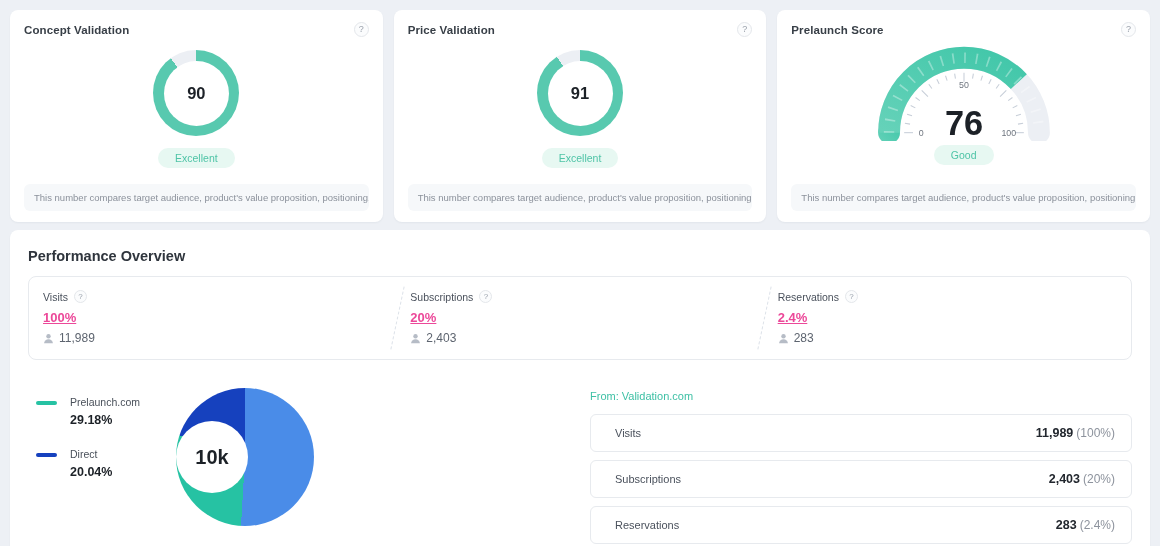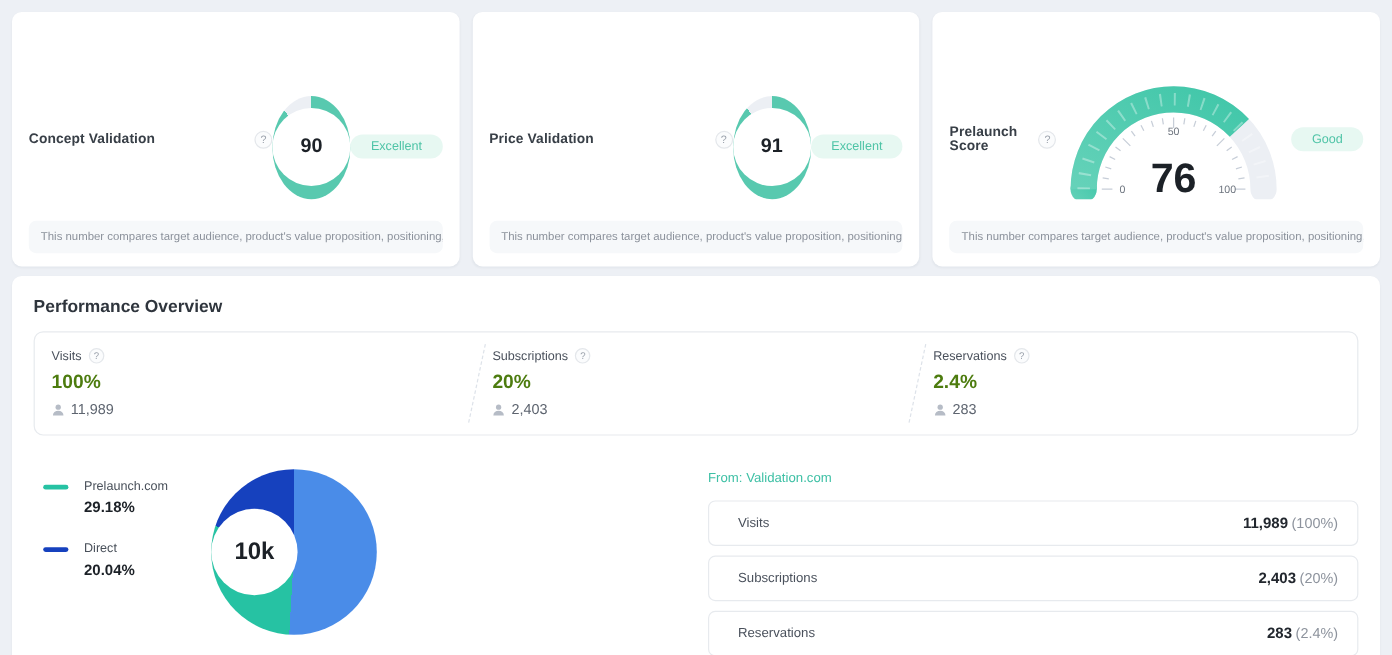--- a/index.html
+++ b/index.html
@@ -5,21 +5,21 @@
   * { box-sizing: border-box; margin: 0; padding: 0; }
   html, body { width: 1160px; height: 546px; overflow: hidden; }
   body { background: #edf0f5; font-family: "Liberation Sans", sans-serif; color: #2f353d; }
   .page { padding: 10px 10px 6px; display: flex; flex-direction: column; gap: 8px; height: 100%; }
 
   
   .top-row { display: flex; gap: 11px; }
   .card {
     flex: 1; background: #fff; border-radius: 8px; padding: 12px 14px 12px;
     height: 212px; position: relative; box-shadow: 0 1px 2px rgba(20,30,60,.05);
-    display: flex; align-items: center;
+    display: flex; flex-direction: column; align-items: center;
   }
   .card-header { width: 100%; display: flex; justify-content: space-between; align-items: center; }
   .card-title { font-size: 11.5px; font-weight: bold; color: #383f47; letter-spacing: .1px; }
   .help {
     width: 15px; height: 15px; border-radius: 50%; border: 1px solid #e4e7eb; background: #fbfcfd;
     color: #9aa1ab; font-size: 9px; line-height: 13px; text-align: center; cursor: pointer; flex: 0 0 auto;
   }
   .ring { width: 86px; height: 86px; border-radius: 50%; margin-top: 13px;
           display: flex; align-items: center; justify-content: center; }
   .ring-inner { width: 65px; height: 65px; border-radius: 50%; background: #fff;
@@ -38,21 +38,21 @@
   .gauge-score { font-size: 33px; font-weight: bold; fill: #1c2127; }
   .gauge-badge { margin-top: 0px; }
 
   
   .panel { background: #fff; border-radius: 8px; padding: 12px 18px 16px; flex: 1; box-shadow: 0 1px 2px rgba(20,30,60,.05); }
   .panel-title { font-size: 14.5px; font-weight: bold; color: #2f353d; margin: 6px 0 12px; }
   .stats-row { border: 1px solid #e7eaee; border-radius: 8px; display: flex; position: relative; padding: 13px 0 14px; }
   .stat { flex: 1; padding-left: 14px; }
   .stat-label-row { display: flex; align-items: center; gap: 6px; font-size: 10.5px; color: #4a515c; }
   .stat-label-row .help { width: 13px; height: 13px; font-size: 8px; line-height: 11px; }
-  .stat-percent { font-size: 16px; font-weight: bold; color: #4d7c0f; margin: 7px 0 6px; }
+  .stat-percent { font-size: 13px; font-weight: bold; color: #ec4899; margin: 7px 0 6px; text-decoration: underline; }
   .stat-count { display: flex; align-items: center; gap: 5px; font-size: 12px; color: #5d646f; }
   .stat-divider { position: absolute; top: 9px; bottom: 9px; width: 0;
                   border-left: 1.5px dashed #dde2e9; transform: rotate(12deg); }
   .stat-divider.d1 { left: 33.4%; } .stat-divider.d2 { left: 66.7%; }
 
   
   .bottom-row { display: flex; margin-top: 28px; }
   .traffic { width: 562px; display: flex; flex: 0 0 auto; }
   .legend { width: 118px; margin-left: 8px; padding-top: 8px; display: flex; flex-direction: column; gap: 21px; }
   .legend-item { display: flex; gap: 13px; }

